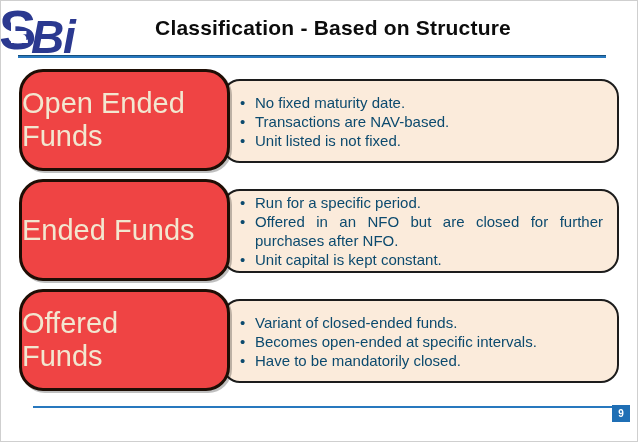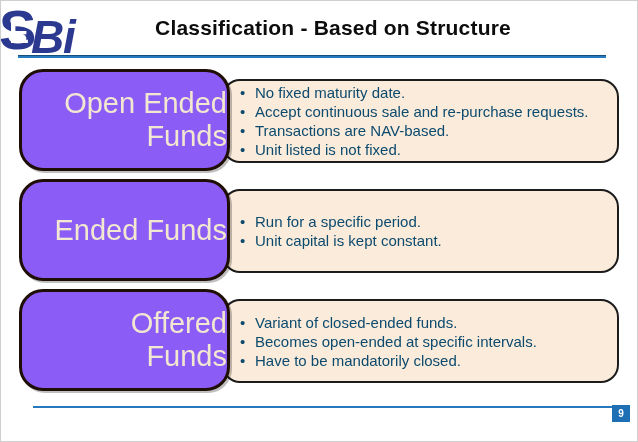--- a/index.html
+++ b/index.html
@@ -82,27 +82,27 @@
     left: 2px;
     top: 0;
   }
 
   .label-box {
     position: absolute;
     top: 0;
     left: 18px;
     width: 211px;
     height: 102px;
-    background: #8b5cf6;
+    background: #ef4444;
     border: 3px solid #1e0e05;
     border-radius: 24px;
     z-index: 2;
     display: flex;
     flex-direction: column;
-    align-items: flex-end;
+    align-items: flex-start;
     justify-content: center;
     box-shadow: 2px 2px 0 rgba(0,0,0,0.25);
   }
   .label-box .line {
     font-size: 29px;
     line-height: 33px;
     color: #f2e7d0;
     text-align: center;
     white-space: nowrap;
   }
@@ -144,35 +144,35 @@
   </svg>
 
   <div class="slide-title">Classification - Based on Structure</div>
 
   <div class="header-rule"></div>
 
   <div class="row row-1">
     <div class="bullets-box">
       <ul>
         <li>No fixed maturity date.</li>
-        <li>Accept continuous sale and re-purchase requests.</li>
         <li>Transactions are NAV-based.</li>
         <li>Unit listed is not fixed.</li>
       </ul>
     </div>
     <div class="label-box">
       <div class="line">Open Ended</div>
       <div class="line">Funds</div>
     </div>
   </div>
 
   <div class="row row-2">
     <div class="bullets-box">
       <ul>
         <li>Run for a specific period.</li>
+        <li>Offered in an NFO but are closed for further purchases after NFO.</li>
         <li>Unit capital is kept constant.</li>
       </ul>
     </div>
     <div class="label-box">
       <div class="line">Ended Funds</div>
     </div>
   </div>
 
   <div class="row row-3">
     <div class="bullets-box">

